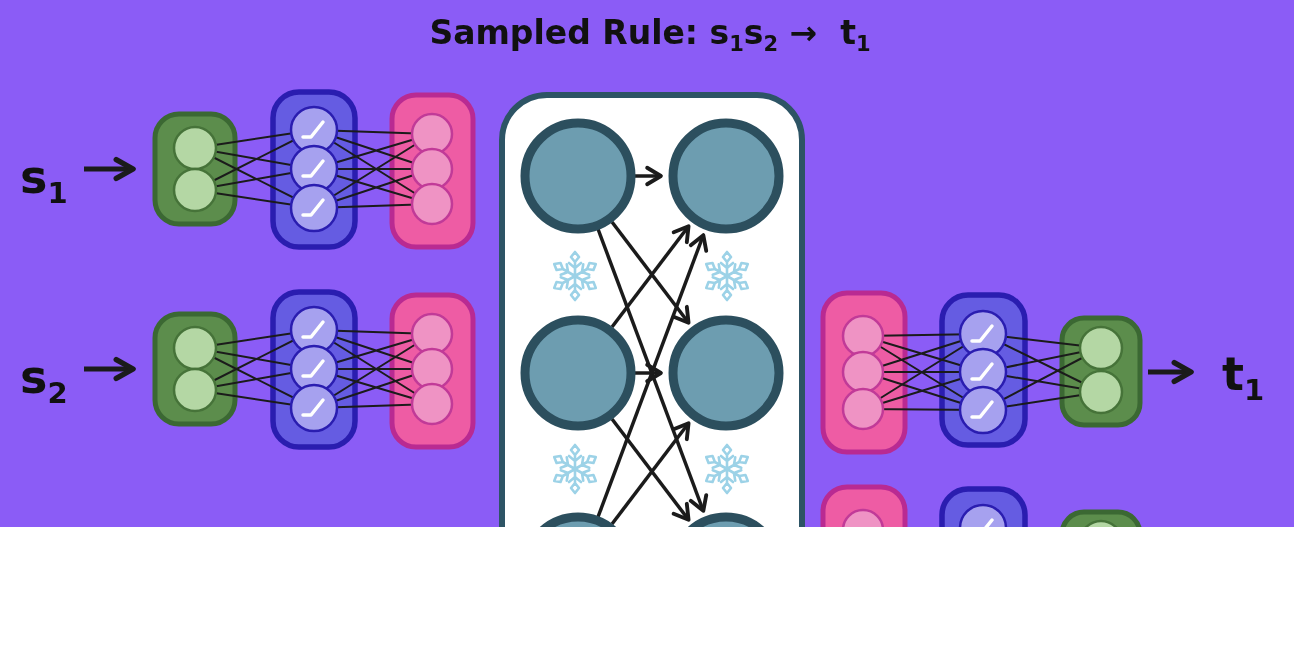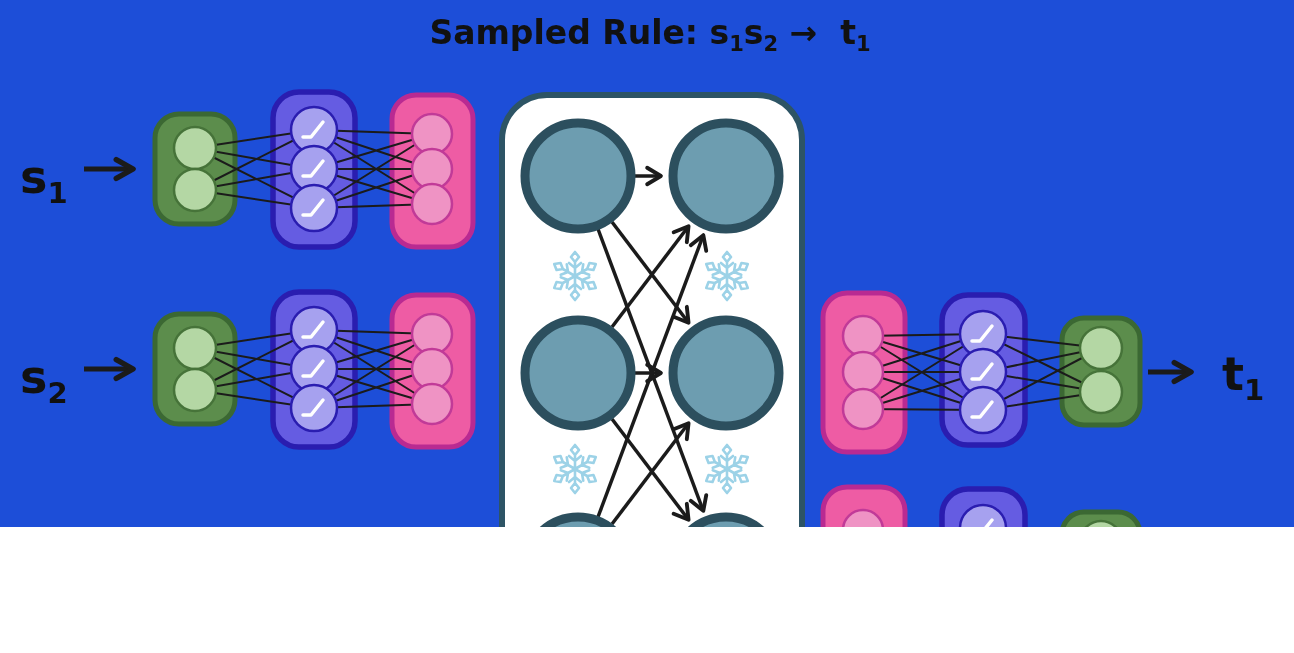--- a/index.html
+++ b/index.html
@@ -1,16 +1,16 @@
 <!DOCTYPE html>
 <html style="--green-box: #5c8d4c; --green-border: #3b6833; --green-node: #b4d7a4; --green-node-border: #467339; --blue-box: #655ce2; --blue-border: #2a1db0; --blue-node: #a6a1ef; --pink-box: #ee5ca4; --pink-border: #b92a92; --pink-node: #ef93c4; --pink-node-border: #c13a98; --teal-node: #6d9db0; --teal-node-border: #2c4f5e; --module-border: #2d5465; --module-fill: #ffffff; --snowflake: #9cd2e7; --line: #1b1b1b; --relu: #ffffff; --text: #111111;"><head>
 <meta charset="utf-8">
 <style>
   html,body{margin:0;padding:0;background:#ffffff}
-  .canvas{width:1294px;height:527px;background:#1d4ed8;position:relative;overflow:hidden;
+  .canvas{width:1294px;height:527px;background:#8b5cf6;position:relative;overflow:hidden;
           font-family:"DejaVu Sans",sans-serif}
   svg{display:block}
 
   
   .box-green{fill:var(--green-box);stroke:var(--green-border);stroke-width:5}
   .box-blue{fill:var(--blue-box);stroke:var(--blue-border);stroke-width:5.5}
   .box-pink{fill:var(--pink-box);stroke:var(--pink-border);stroke-width:5}
   .module-box{fill:var(--module-fill);stroke:var(--module-border);stroke-width:6}
 
   

